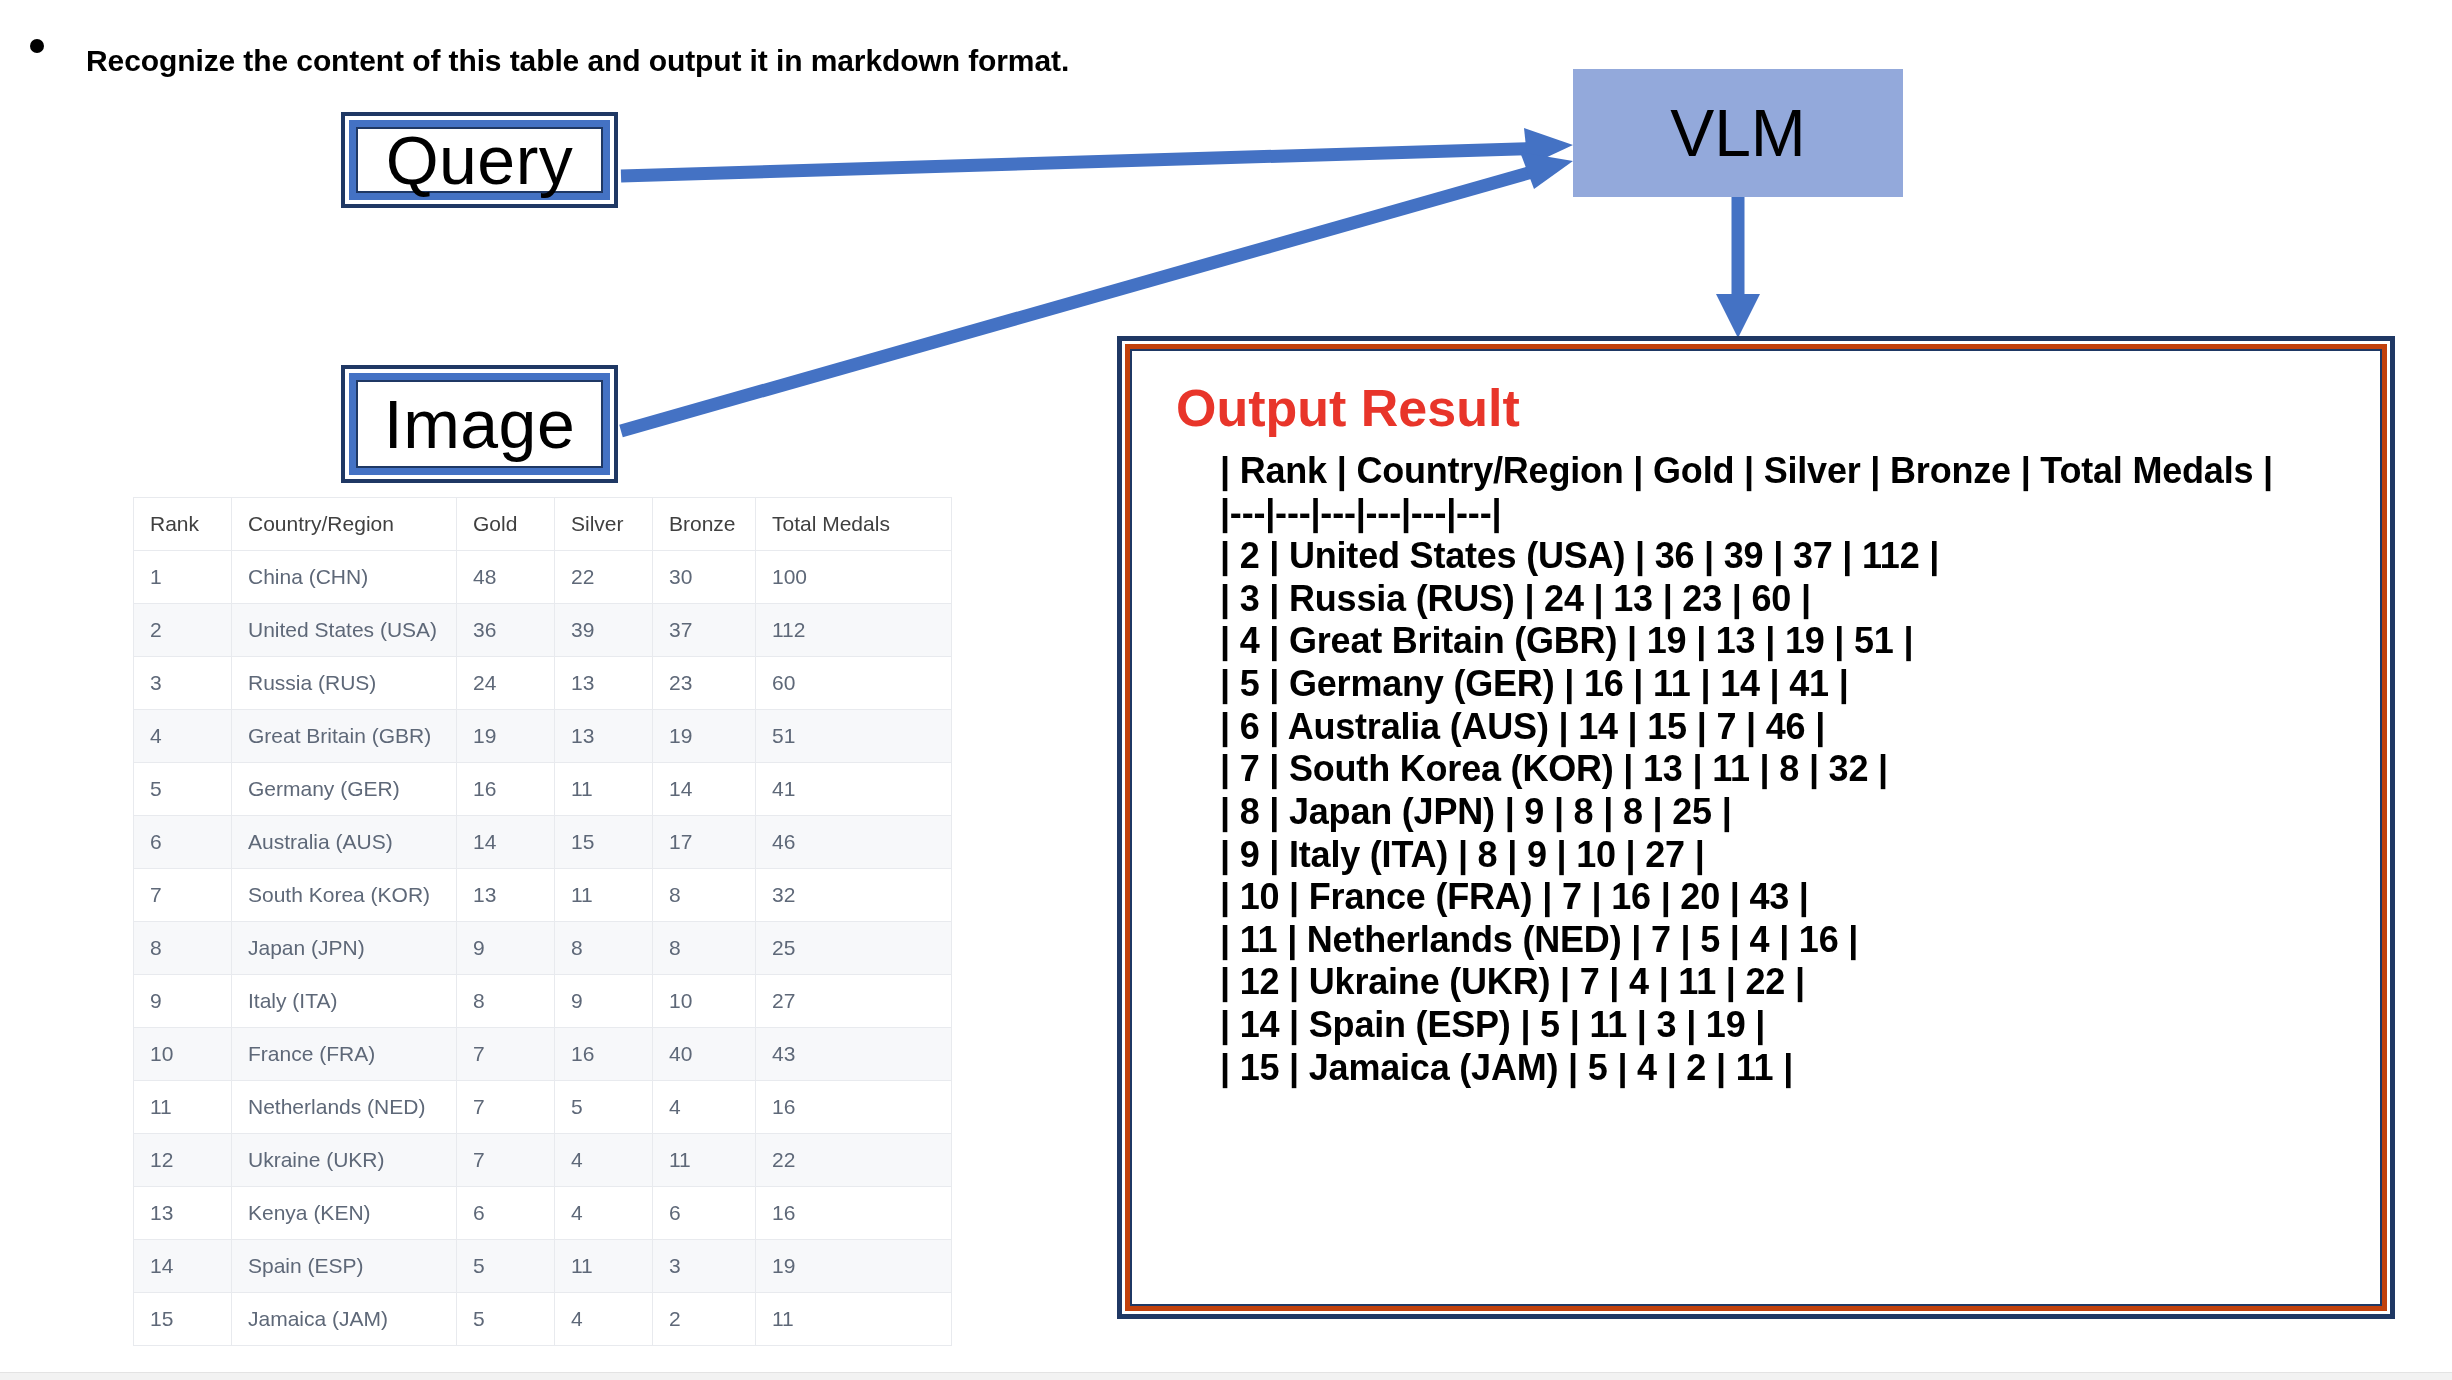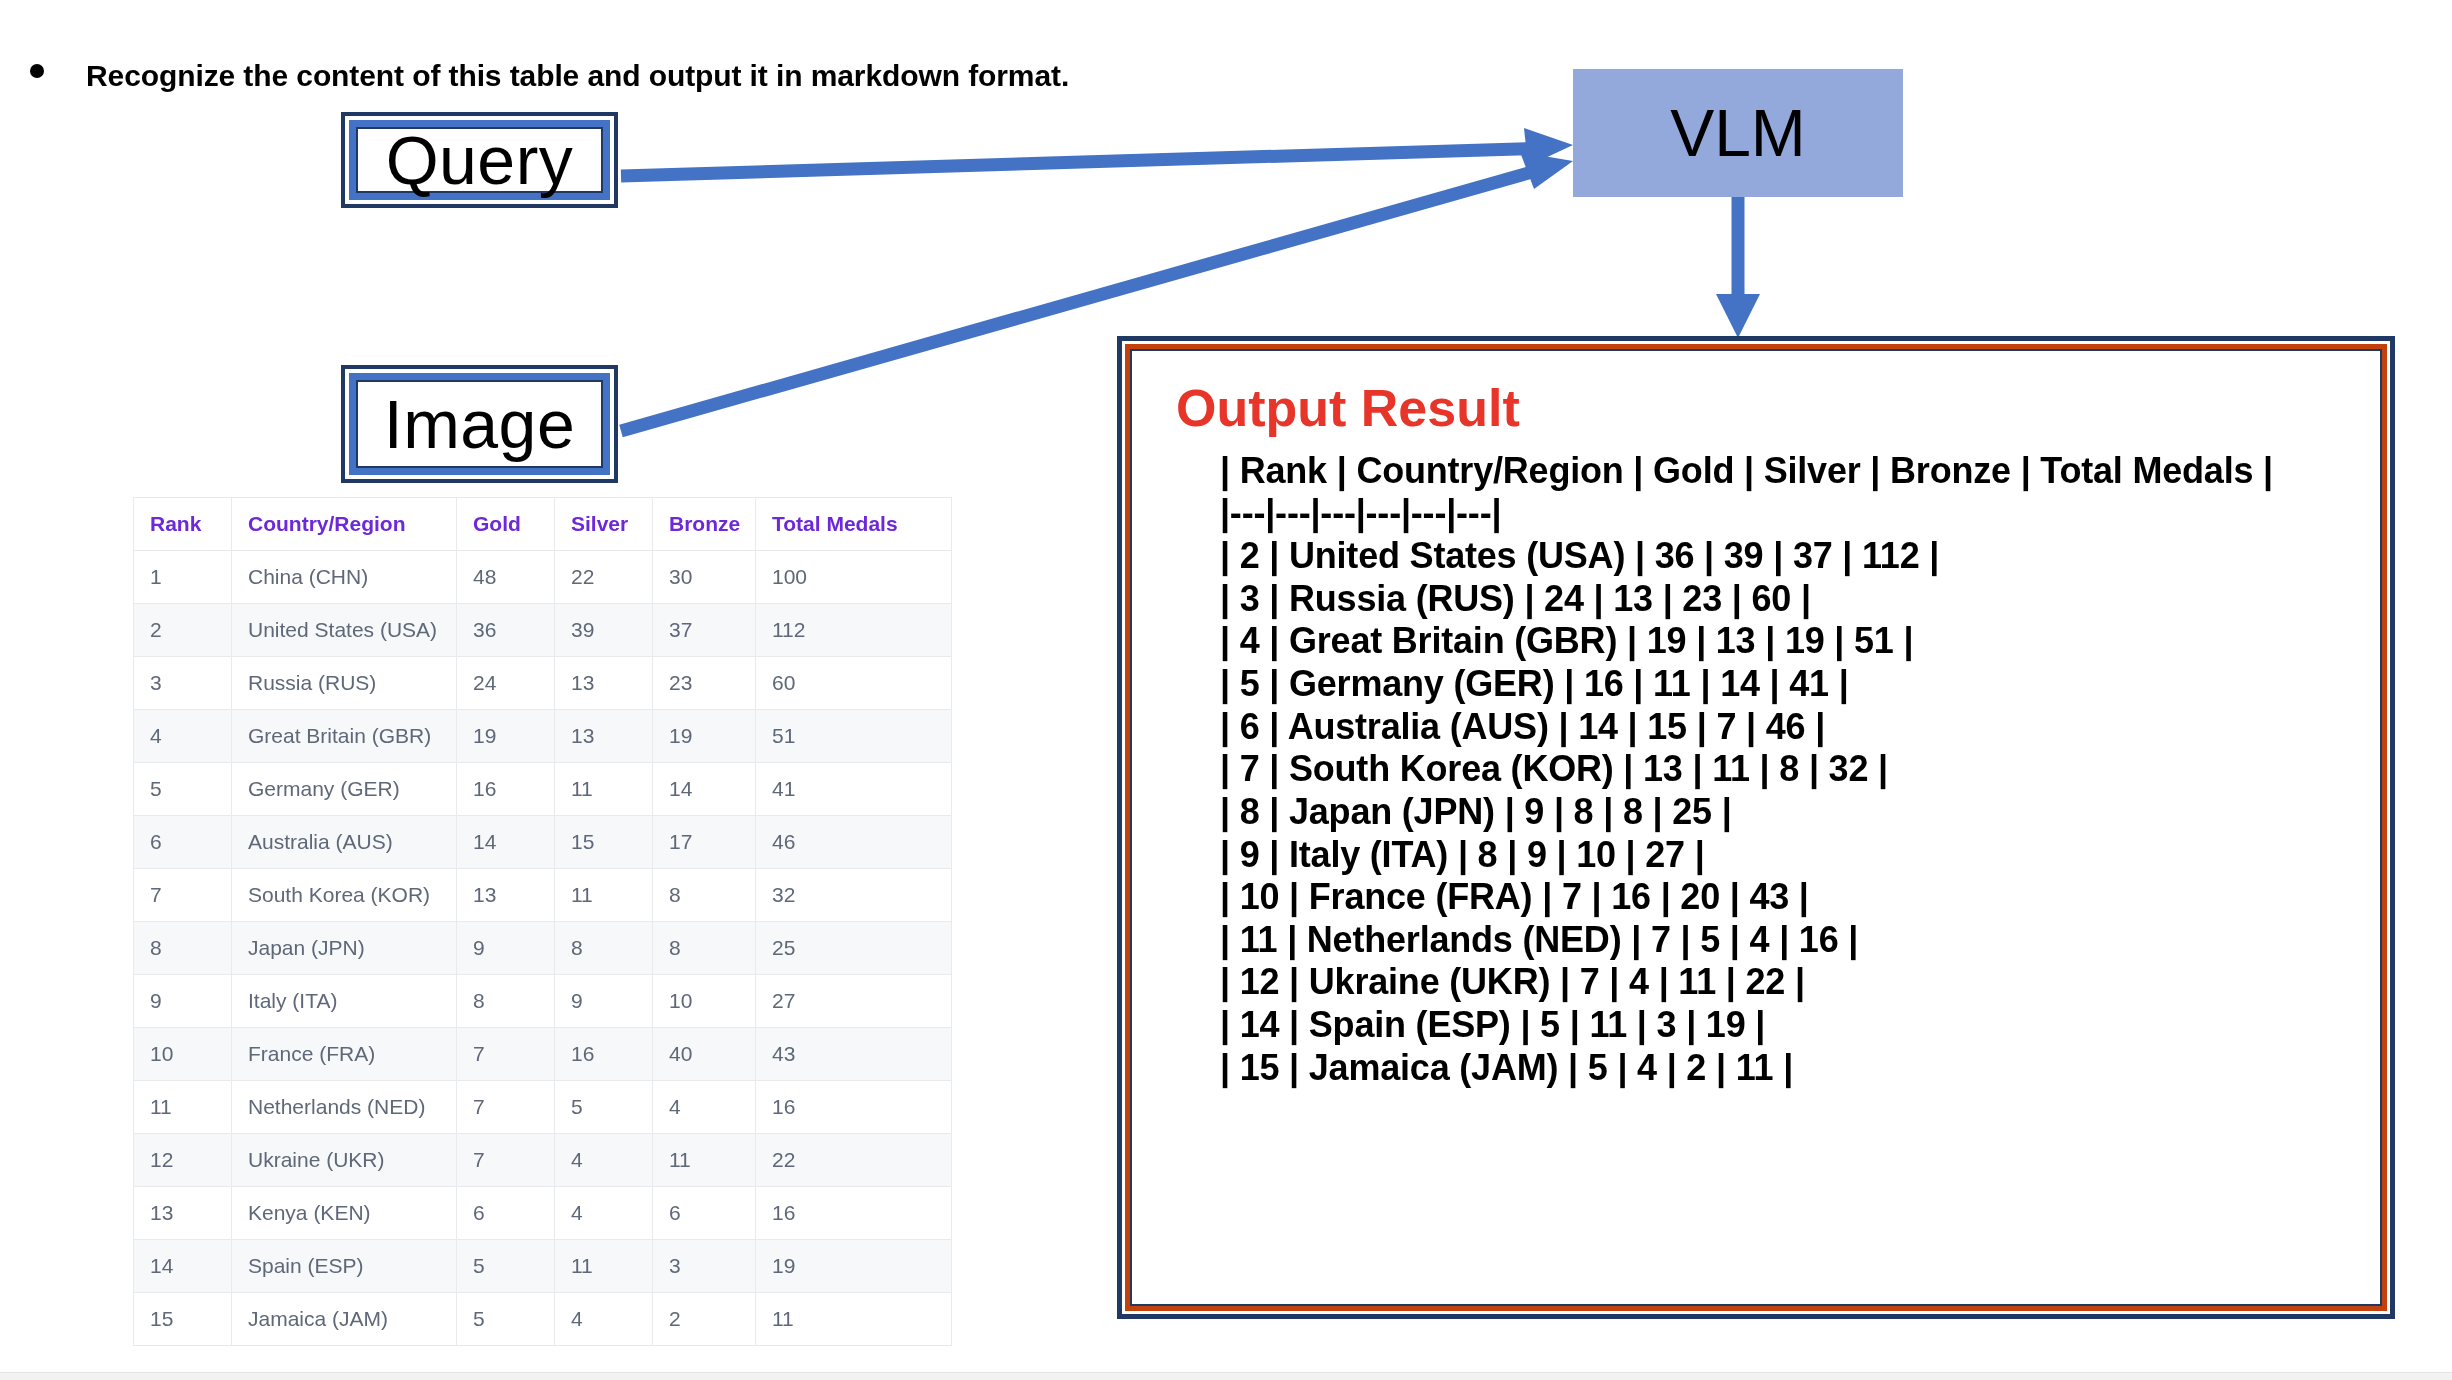--- a/index.html
+++ b/index.html
@@ -33,23 +33,23 @@
     height: 8px;
     background: #f2f2f2;
     border-top: 1px solid #e3e3e3;
     box-sizing: border-box;
   }
 
   
   .bullet-row {
     position: absolute;
     left: 30px;
-    top: 59px;
+    top: 44px;
     display: flex;
-    align-items: center;
+    align-items: flex-start;
   }
   .bullet-dot {
     width: 14px;
     height: 14px;
     border-radius: 50%;
     background: #000000;
     display: inline-block;
     position: relative;
     top: -5px;
   }
@@ -191,22 +191,22 @@
     border: 1px solid #e8eaee;
     padding: 0 16px;
     height: 52px;
     text-align: left;
     font-size: 21px;
     vertical-align: middle;
     white-space: nowrap;
     overflow: hidden;
   }
   table.medal th {
-    font-weight: bold;
-    color: #6d28d9;
+    font-weight: normal;
+    color: #404040;
     background: #ffffff;
   }
   table.medal td {
     font-weight: normal;
     color: #5e6878;
   }
   table.medal tbody tr.alt td {
     background: #f7f8fa;
   }
   col.c-rank   { width: 98px; }

